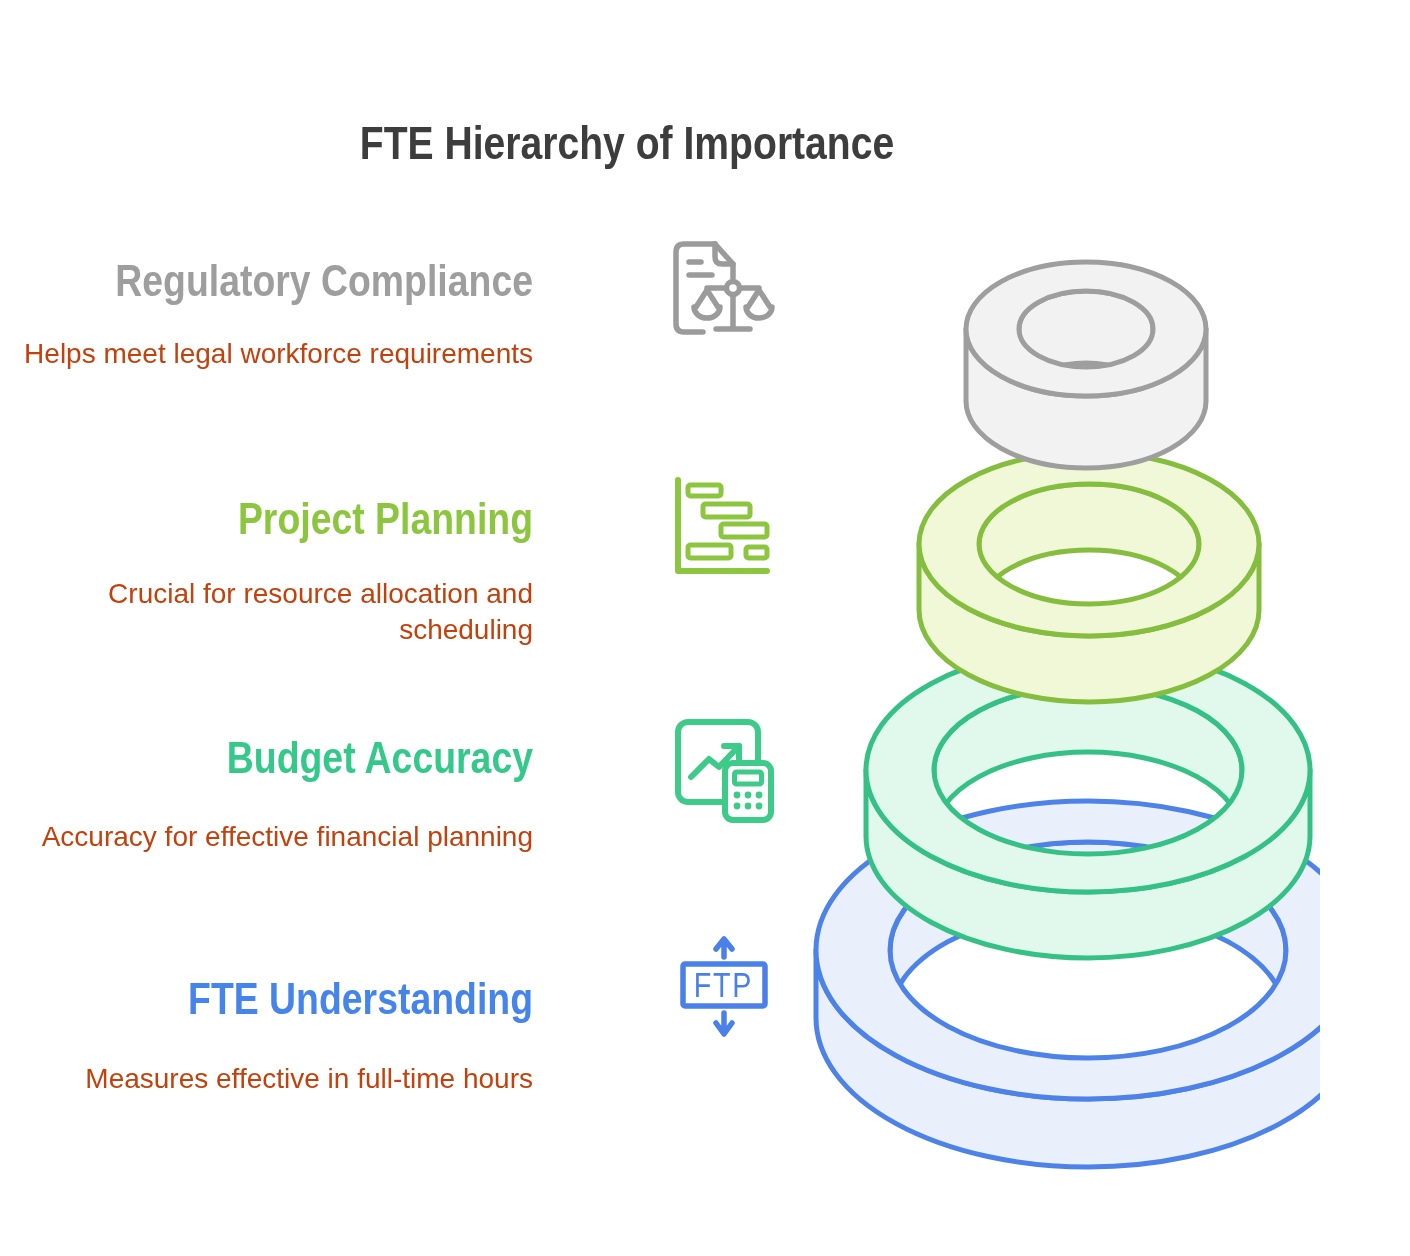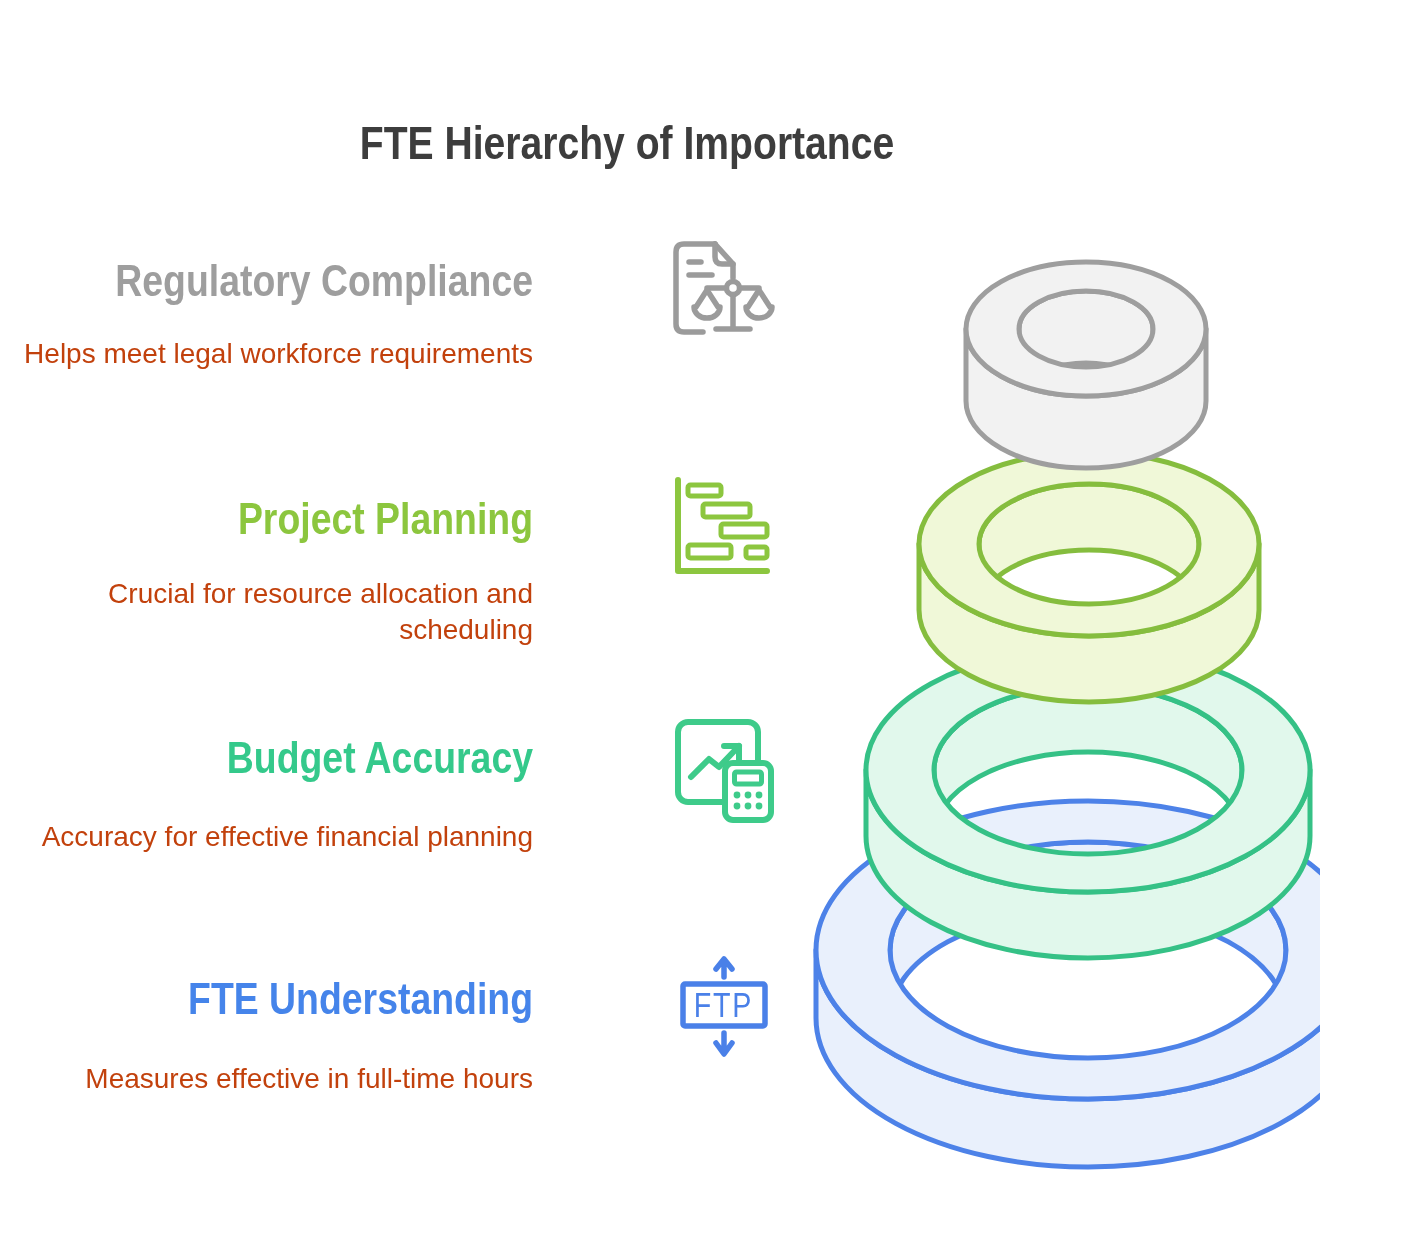--- a/index.html
+++ b/index.html
@@ -24,21 +24,21 @@
   }
   .h1{top:237px;} .d1{top:314px;}
   .h2{top:475px;} .d2{top:554px;}
   .h3{top:714px;} .d3{top:797px;}
   .h4{top:955px;} .d4{top:1039px;}
   .icon{position:absolute;}
   .icon svg{display:block;}
   .i1{left:663px;top:210px;}
   .i2{left:665px;top:450px;}
   .i3{left:668px;top:692px;}
-  .i4{left:675px;top:933px;}
+  .i4{left:675px;top:913px;}
   .rings{position:absolute;left:0;top:0;pointer-events:none;}
 </style>
 </head>
 <body>
 
 <div class="canvas">
 
   <div class="title">FTE Hierarchy of Importance</div>
 
   <svg class="rings" width="1410" height="1256" viewBox="0 0 1410 1256" id="ring-svg">

